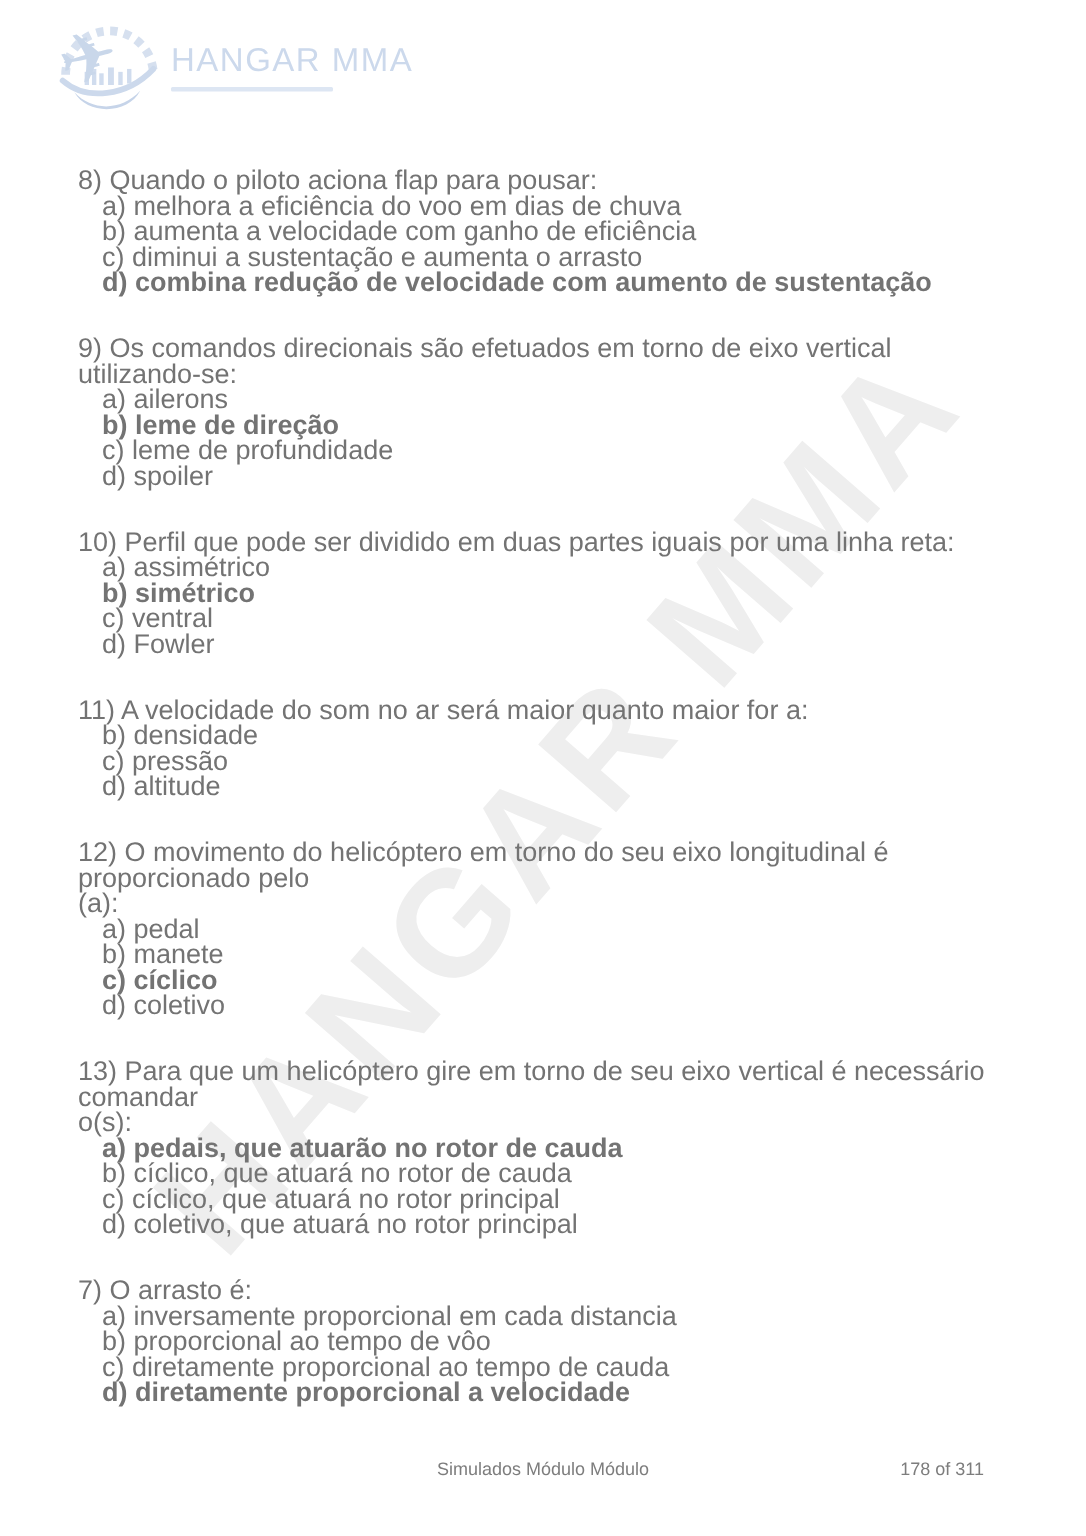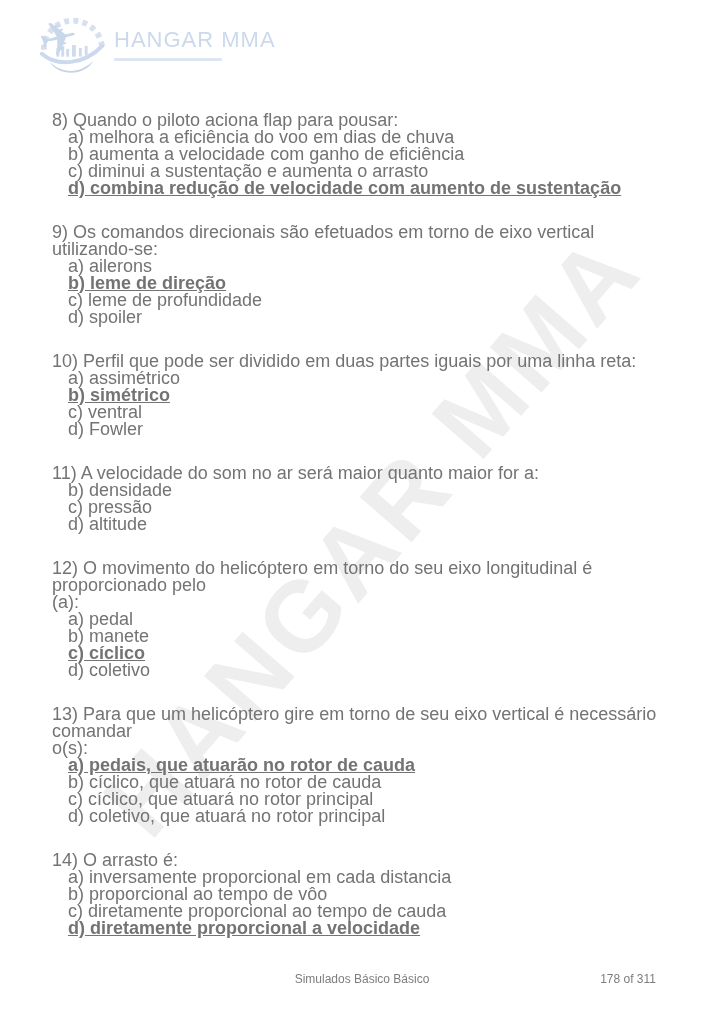--- a/index.html
+++ b/index.html
@@ -48,21 +48,21 @@
     position:absolute;left:52px;top:112px;width:620px;
     z-index:1;
   }
   .question{margin-bottom:27px;}
   .q-line{
     font-size:18px;
     line-height:17px;
     color:#737373;
   }
   .q-options{padding-left:16px;}
-  .bold{font-weight:bold;text-decoration:underline;}
+  .bold{font-weight:bold;}
   
   .footer-center{
     position:absolute;top:972px;left:50%;transform:translateX(-50%);
     font-size:12px;color:#7d7d7d;z-index:1;
   }
   .footer-right{
     position:absolute;top:972px;right:68px;
     font-size:12px;color:#7d7d7d;z-index:1;
   }
 </style>
@@ -151,27 +151,27 @@
       <div class="q-line">o(s):</div>
       <div class="q-options">
         <div class="q-line bold">a) pedais, que atuarão no rotor de cauda</div>
         <div class="q-line">b) cíclico, que atuará no rotor de cauda</div>
         <div class="q-line">c) cíclico, que atuará no rotor principal</div>
         <div class="q-line">d) coletivo, que atuará no rotor principal</div>
       </div>
     </section>
 
     <section class="question">
-      <div class="q-line">14) O arrasto é:</div>
+      <div class="q-line">7) O arrasto é:</div>
       <div class="q-options">
         <div class="q-line">a) inversamente proporcional em cada distancia</div>
         <div class="q-line">b) proporcional ao tempo de vôo</div>
         <div class="q-line">c) diretamente proporcional ao tempo de cauda</div>
         <div class="q-line bold">d) diretamente proporcional a velocidade</div>
       </div>
     </section>
 
   </main>
 
-  <div class="footer-center">Simulados Básico Básico</div>
+  <div class="footer-center">Simulados Módulo Módulo</div>
   <div class="footer-right">178 of 311</div>
 
 </div>
 
 </body></html>

